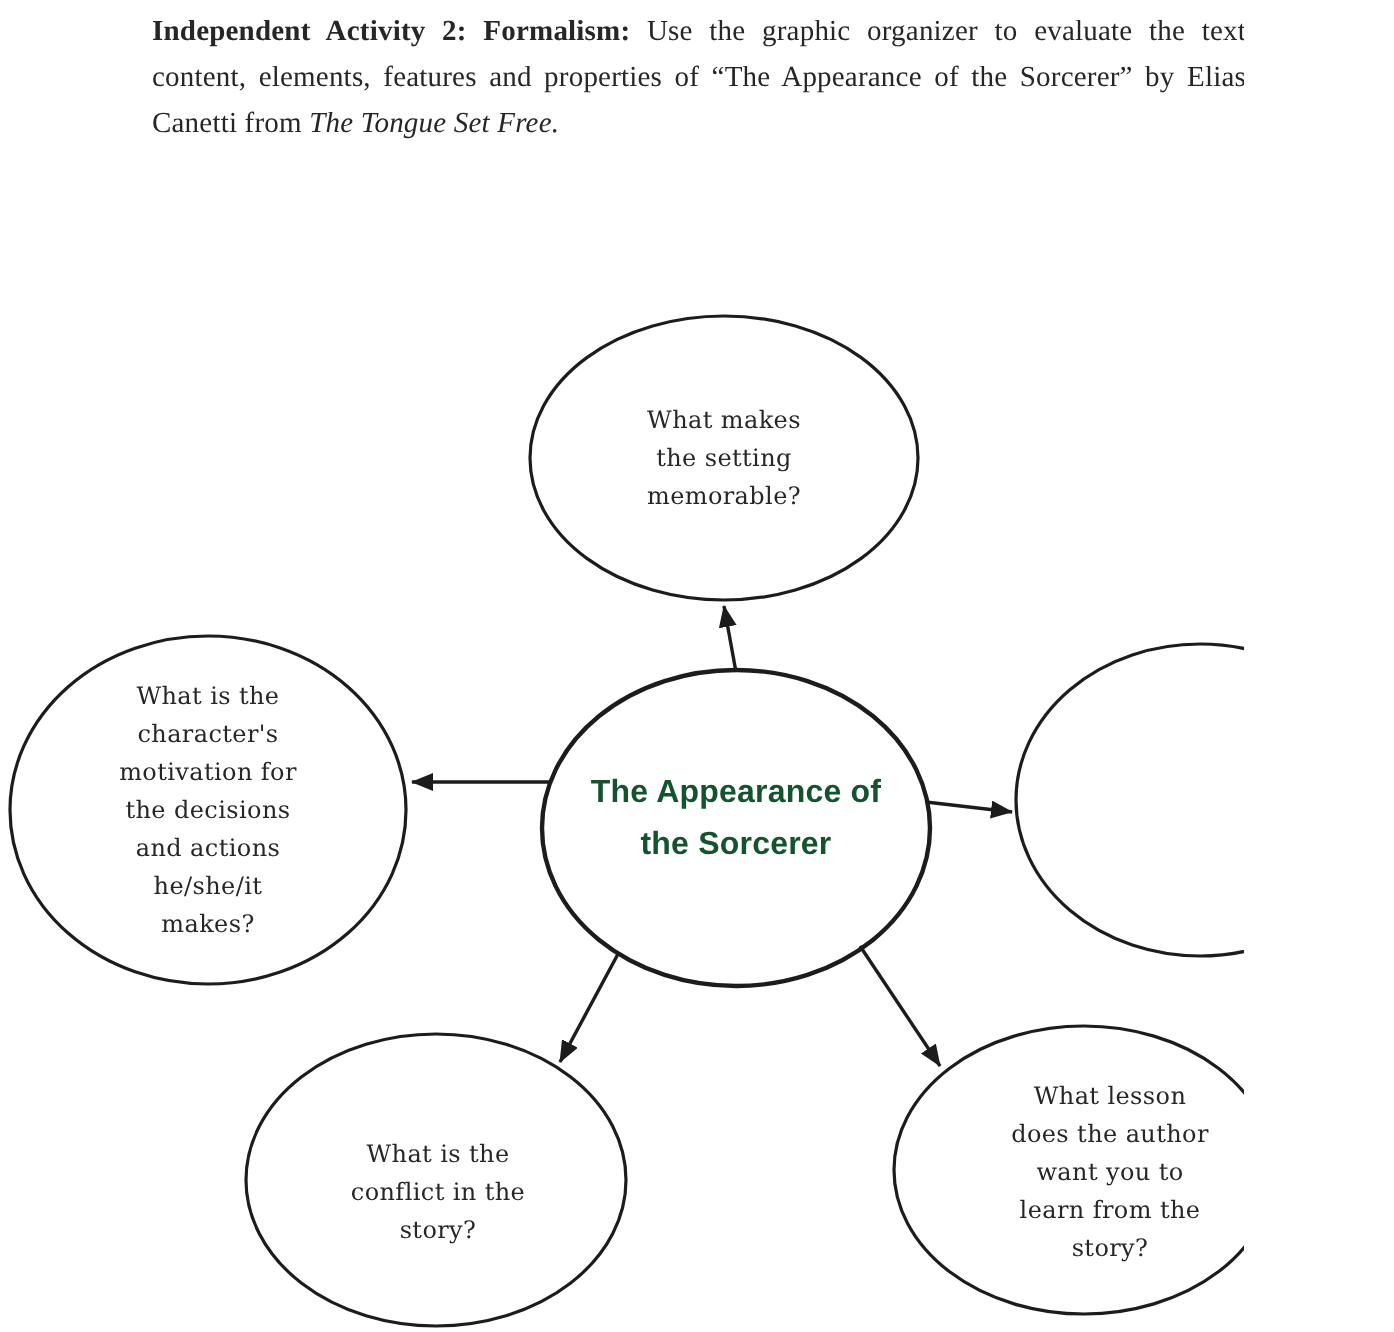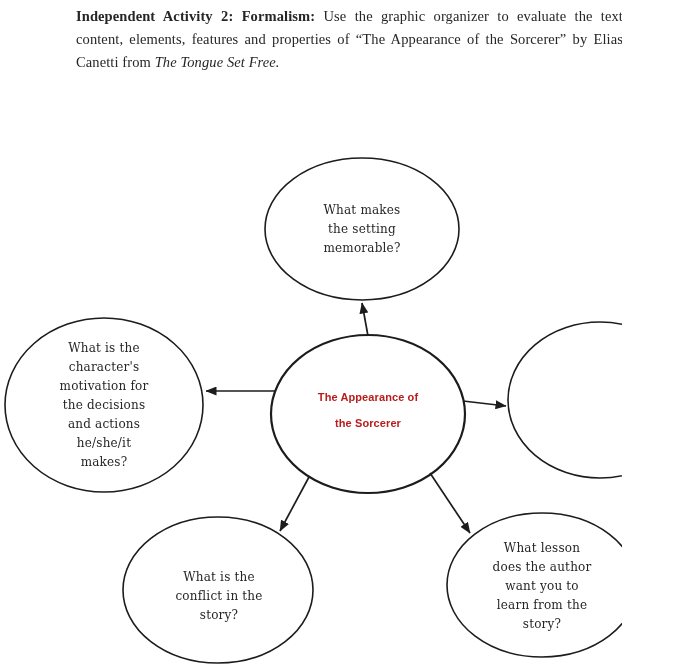--- a/index.html
+++ b/index.html
@@ -48,24 +48,24 @@
     white-space: pre-line;
     color: var(--text);
     font-family: "DejaVu Serif", serif;
     font-size: 12px;
     line-height: 19px;
     letter-spacing: 0.2px;
   }
   .node-text.center-label {
     font-family: "Liberation Sans", sans-serif;
     font-weight: 700;
-    font-size: 11px;
+    font-size: 16px;
     line-height: 26px;
     letter-spacing: 0.1px;
-    color: #b91c1c;
+    color: #14532d;
   }
 </style>
 </head>
 <body>
 
 <div class="page">
 
   <p class="instructions"><span class="bold">Independent Activity 2: Formalism:</span><span> Use the graphic organizer to evaluate the text content, elements, features and properties of “The Appearance of the Sorcerer” by Elias Canetti from </span><span class="italic">The Tongue Set Free.</span></p>
 
   <svg class="diagram-svg" width="697" height="666" viewBox="0 0 697 666" xmlns="http://www.w3.org/2000/svg">
@@ -102,19 +102,19 @@
 the decisions
 and actions
 he/she/it
 makes?</div>
 
 
   <div class="node-text" style="left:134px; top:526px; width:170px; height:140px;">What is the
 conflict in the
 story?</div>
 
-  <div class="node-text" style="left:457px; top:512px; width:170px; height:148px;text-align:center;">What lesson
+  <div class="node-text" style="left:470px; top:512px; width:170px; height:148px;text-align:center;">What lesson
 does the author
 want you to
 learn from the
 story?</div>
 
 </div>
 
 </body></html>

